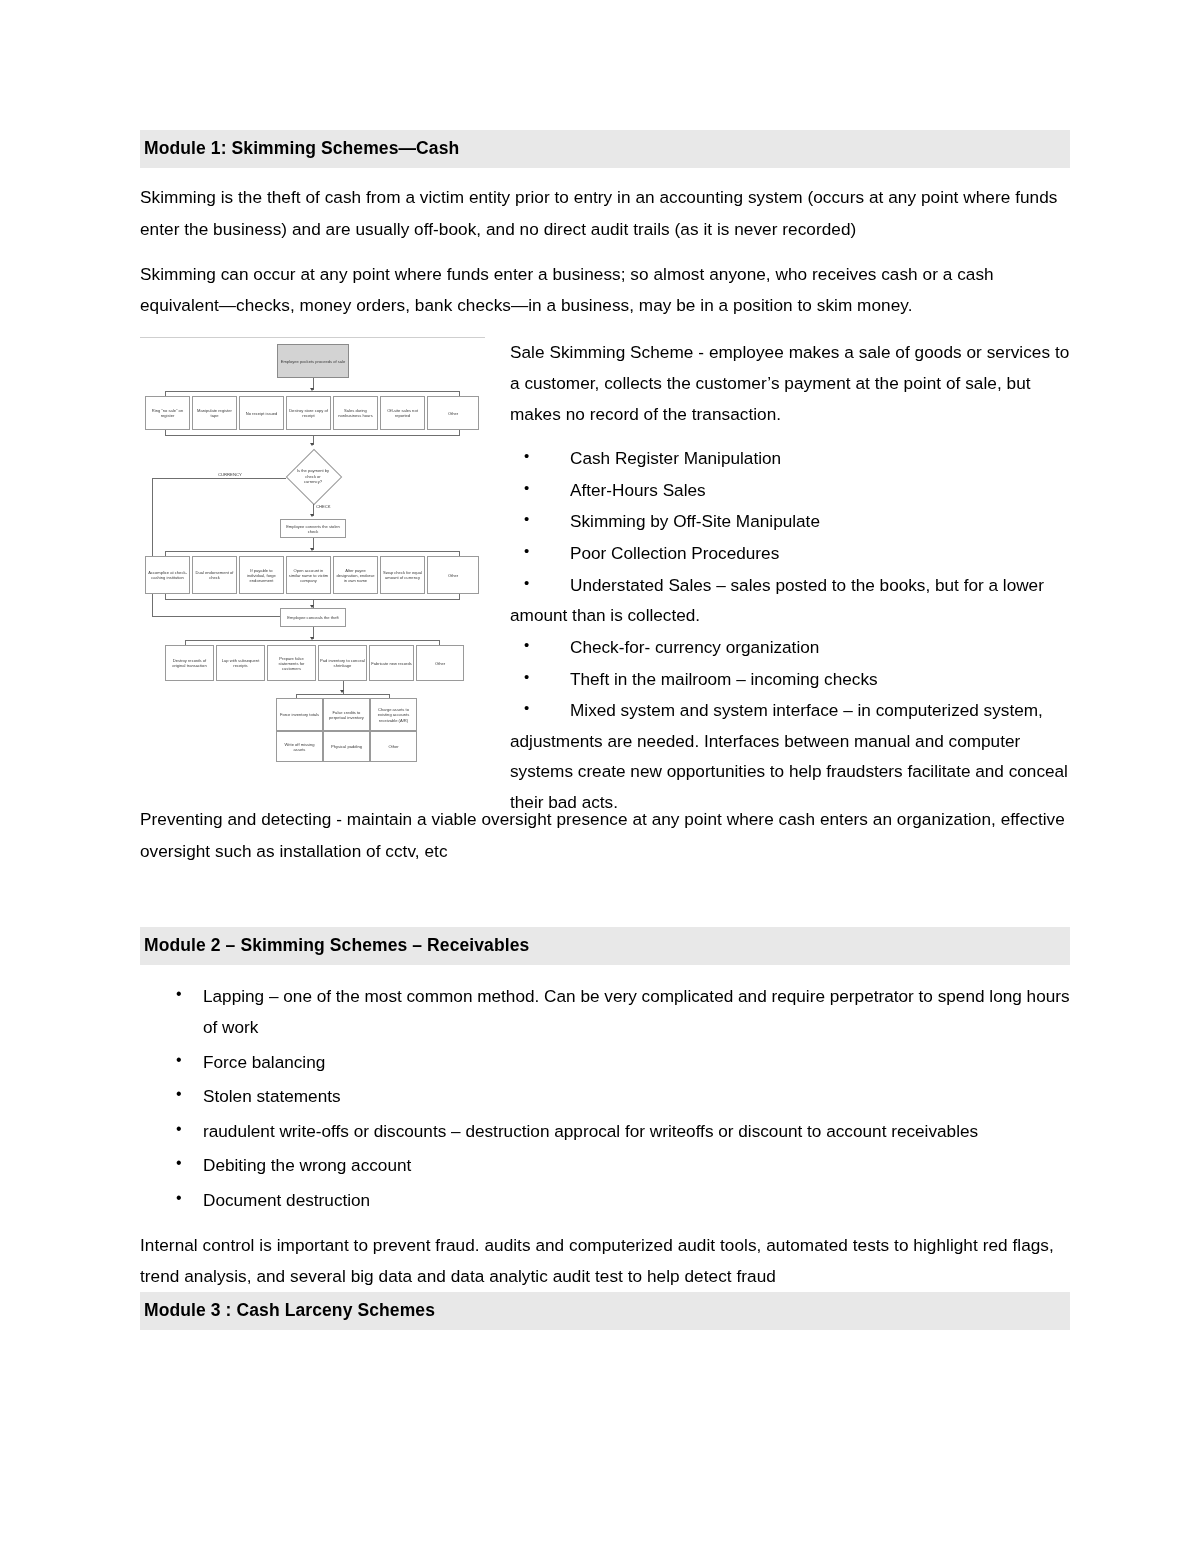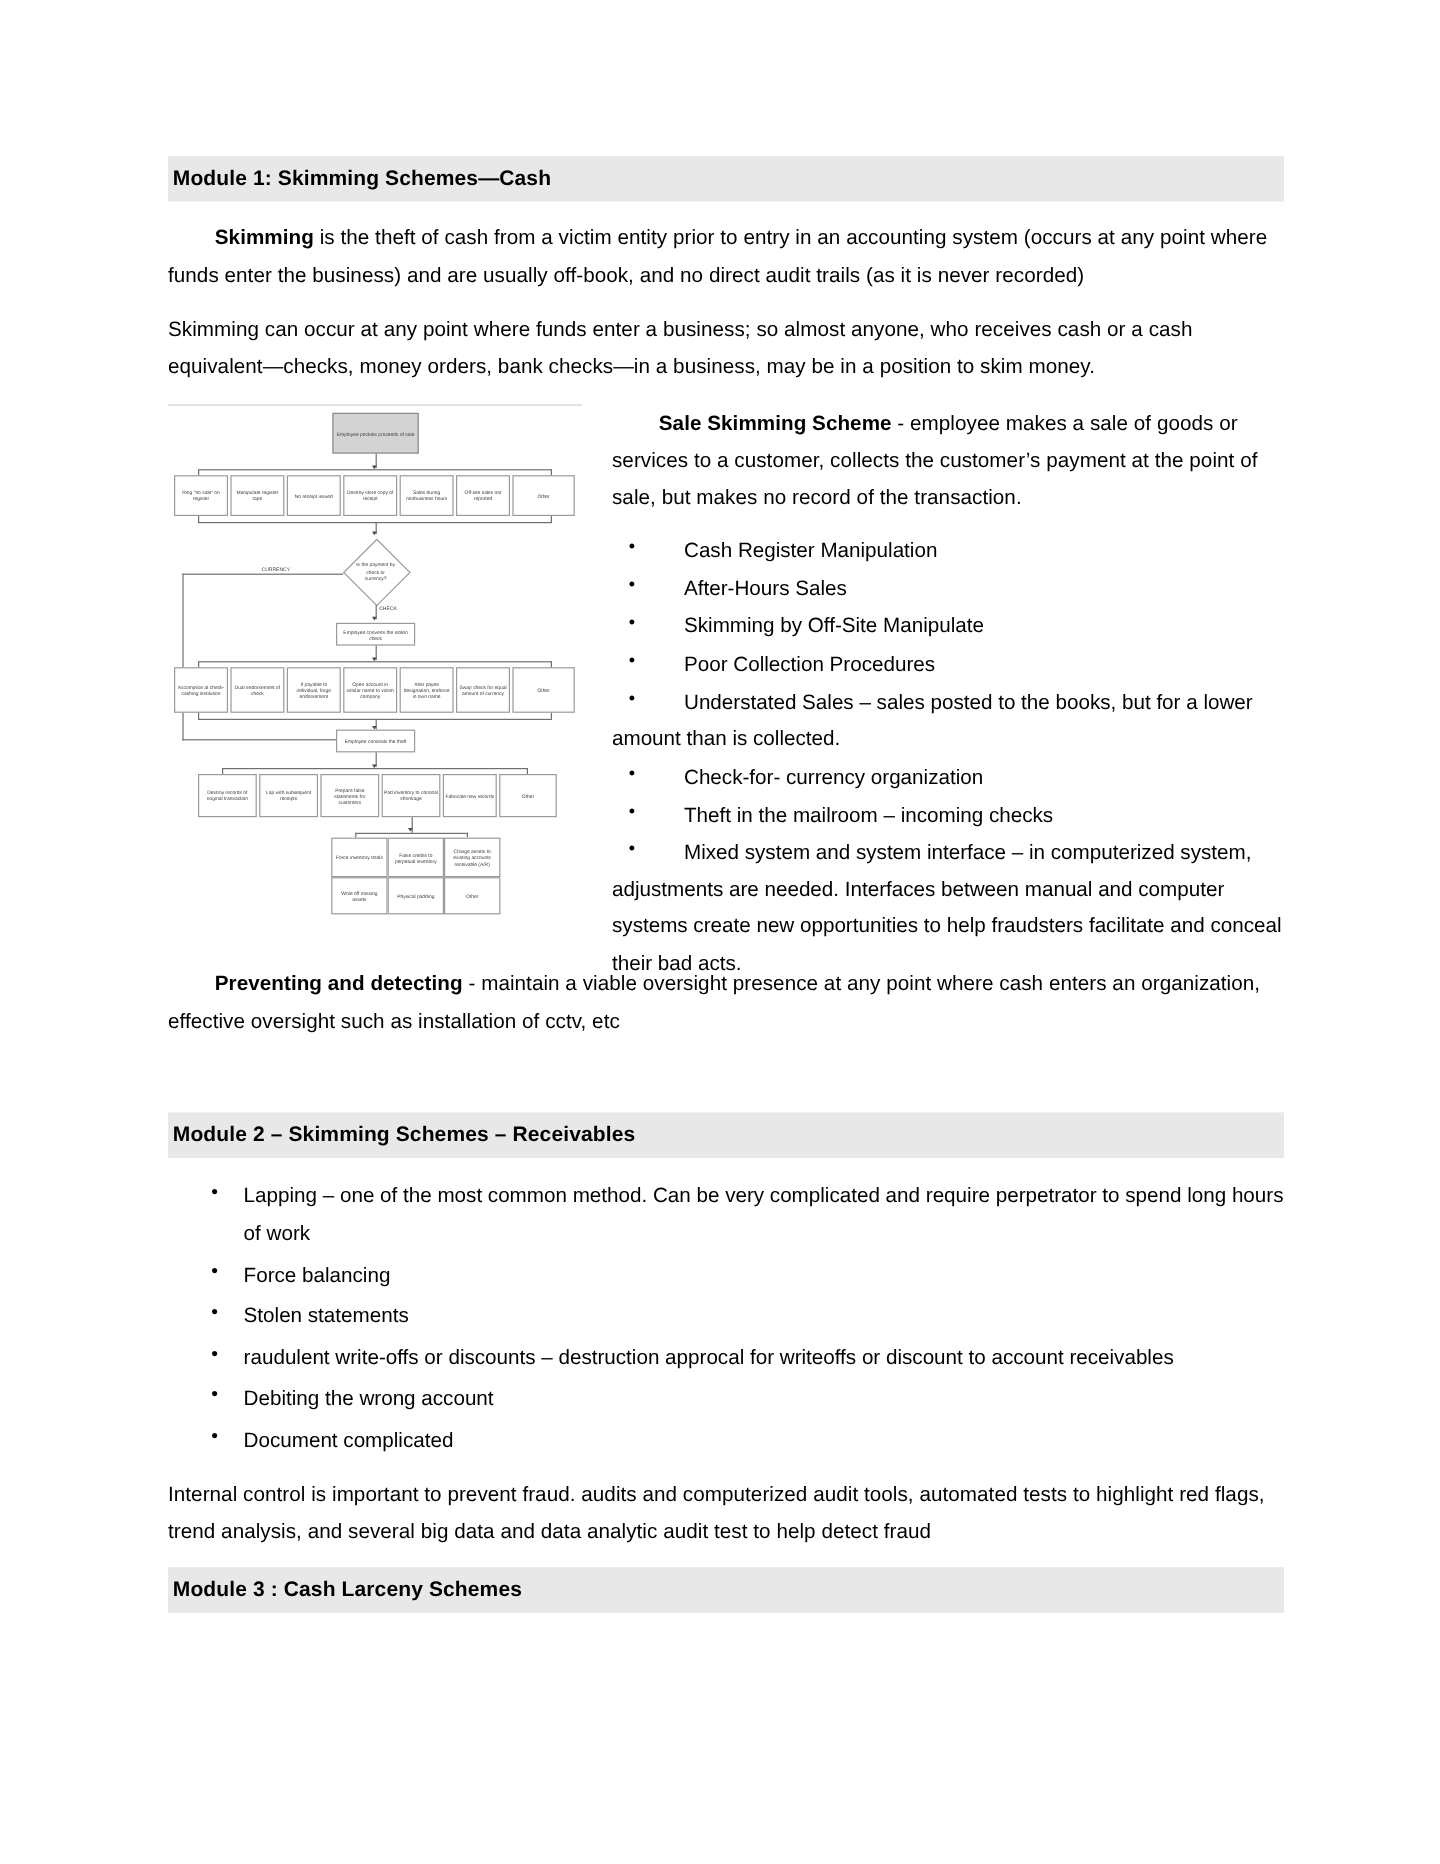--- a/index.html
+++ b/index.html
@@ -36,21 +36,21 @@
   }
 
   
   p.body {
     font-size: 17.2px;
     line-height: 1.82;
     margin: 14px 0 0 0;
     letter-spacing: .05px;
   }
   p.body.tight { margin-top: 12px; }
-  .b { font-weight: bold; margin-left: 39px; }
+  .b { font-weight: normal; }
 
   
   .two-col {
     position: relative;
     margin-top: 16px;
     min-height: 455px;
   }
   .col-left {
     position: absolute;
     left: 0;
@@ -315,21 +315,21 @@
 
     <div class="module-bar" style="margin-top:60px;">Module 2 – Skimming Schemes – Receivables</div>
 
 
     <ul class="disc">
       <li><span class="bullet">•</span><span>Lapping – one of the most common method. Can be very complicated and require perpetrator to spend long hours of work</span></li>
       <li><span class="bullet">•</span><span>Force balancing</span></li>
       <li><span class="bullet">•</span><span>Stolen statements</span></li>
       <li><span class="bullet">•</span><span>raudulent write-offs or discounts – destruction approcal for writeoffs or discount to account receivables</span></li>
       <li><span class="bullet">•</span><span>Debiting the wrong account</span></li>
-      <li><span class="bullet">•</span><span>Document complicated</span></li>
+      <li><span class="bullet">•</span><span>Document destruction</span></li>
     </ul>
 
     <p class="body">Internal control is important to prevent fraud. audits and computerized audit tools, automated tests to highlight red flags, trend analysis, and several big data and data analytic audit test to help detect fraud</p>
 
-    <div class="module-bar" style="margin-top:14px;">Module 3 : Cash Larceny Schemes</div>
+    <div class="module-bar" style="">Module 3 : Cash Larceny Schemes</div>
 
   </div>
 </div>
 
 </body></html>

